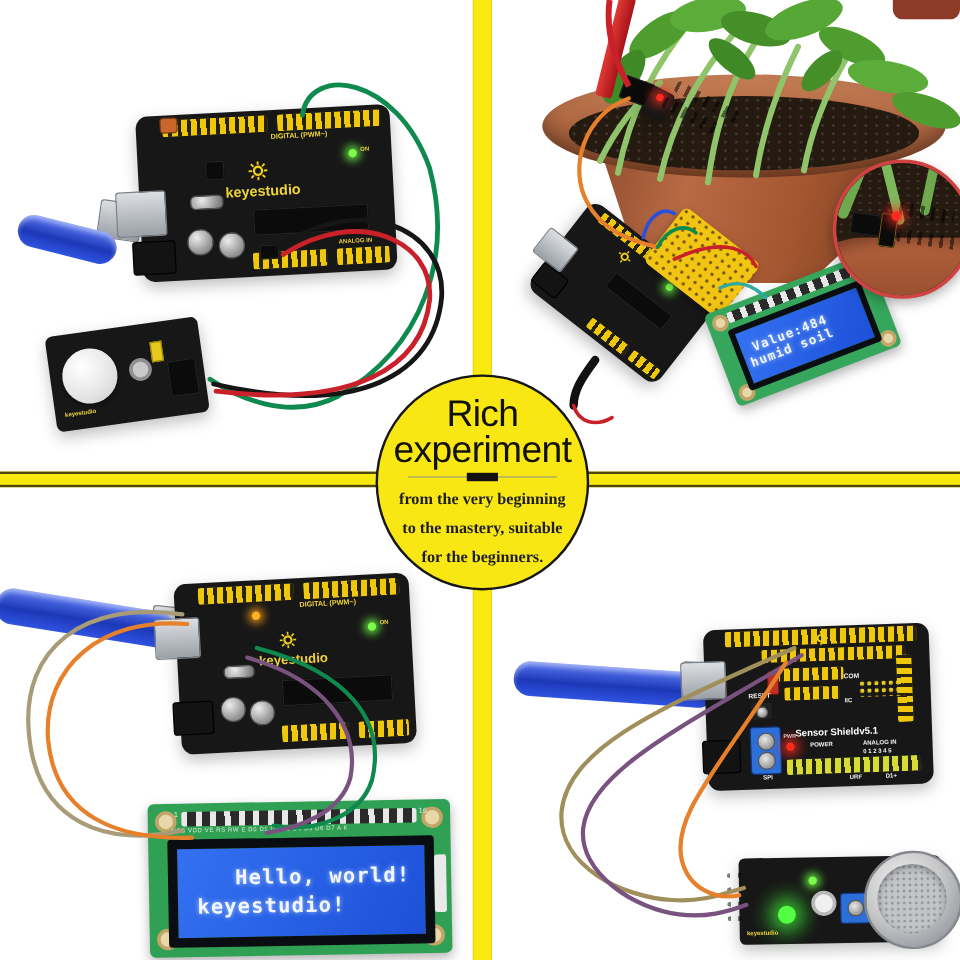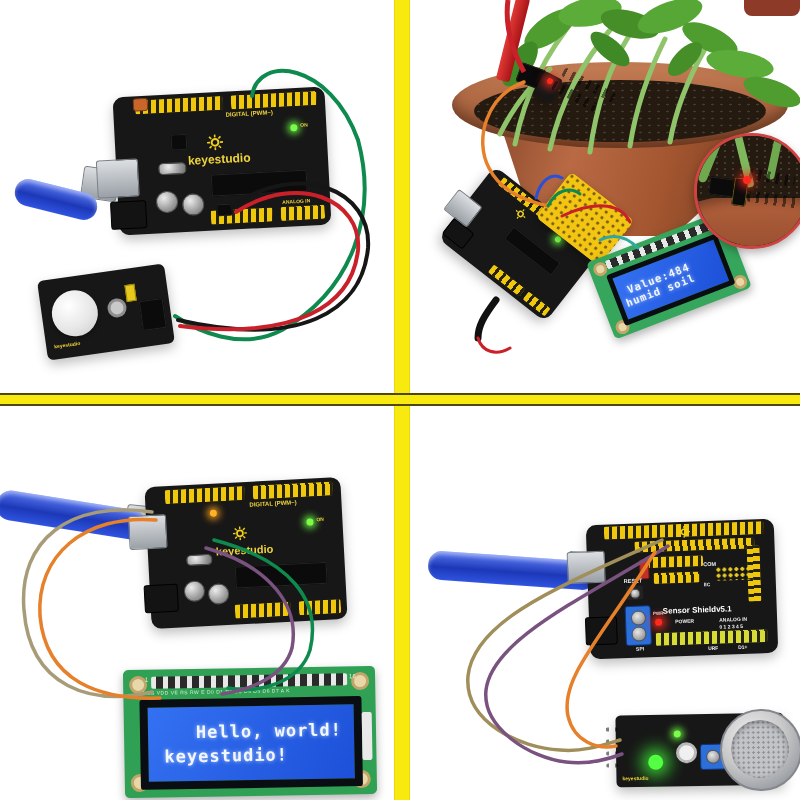--- a/index.html
+++ b/index.html
@@ -343,14 +343,26 @@
     <path d="M152,512 C70,500 18,540 24,610 C30,688 92,706 152,692" stroke="#A89B78" stroke-width="3.5" fill="none" stroke-linecap="round"></path>
     <path d="M156,520 C84,514 36,556 40,616 C46,682 100,700 160,698" stroke="#E6802A" stroke-width="3.5" fill="none" stroke-linecap="round"></path>
     <path d="M214,540 C290,560 322,600 310,650 C300,682 260,694 228,688" stroke="#0F8A4F" stroke-width="3.5" fill="none" stroke-linecap="round"></path>
     <path d="M206,548 C270,566 300,606 292,648 C284,678 248,690 222,694" stroke="#7A5280" stroke-width="3.5" fill="none" stroke-linecap="round"></path>
 
     <path d="M662,540 C560,586 474,620 468,676 C464,722 520,748 560,750 C582,752 600,746 620,740" stroke="#A08F5A" stroke-width="3.5" fill="none" stroke-linecap="round"></path>
     <path d="M668,546 C580,600 492,640 486,690 C482,728 530,758 566,762 C588,765 606,760 622,754" stroke="#7A5280" stroke-width="3.5" fill="none" stroke-linecap="round"></path>
     <path d="M655,552 C600,640 560,678 568,716 C574,742 598,750 616,746" stroke="#E6802A" stroke-width="3.5" fill="none" stroke-linecap="round"></path>
   </svg>
 
+  <div class="abs badge">
+    <div class="t1">Rich</div>
+    <div class="t2">experiment</div>
+    <div class="div">
+        <div class="dash"></div>
+      </div>
+    <div class="sub">
+      <div>from the very beginning</div>
+      <div>to the mastery, suitable</div>
+      <div>for the beginners.</div>
+    </div>
+  </div>
 
 </div>
 
 </body></html>

